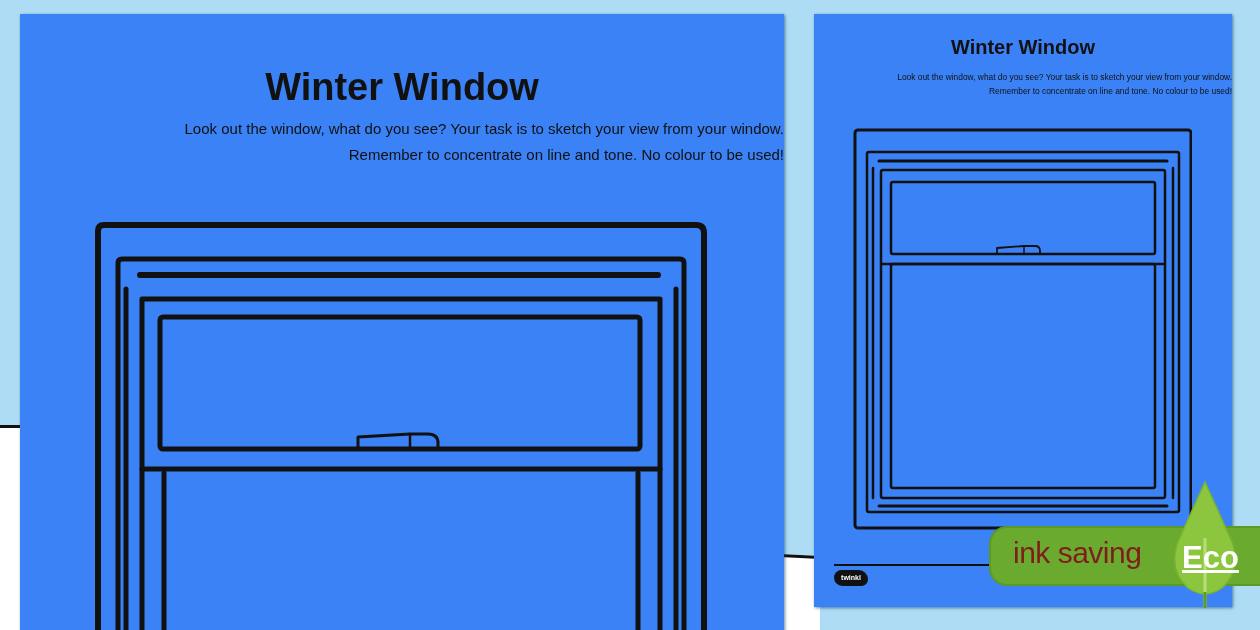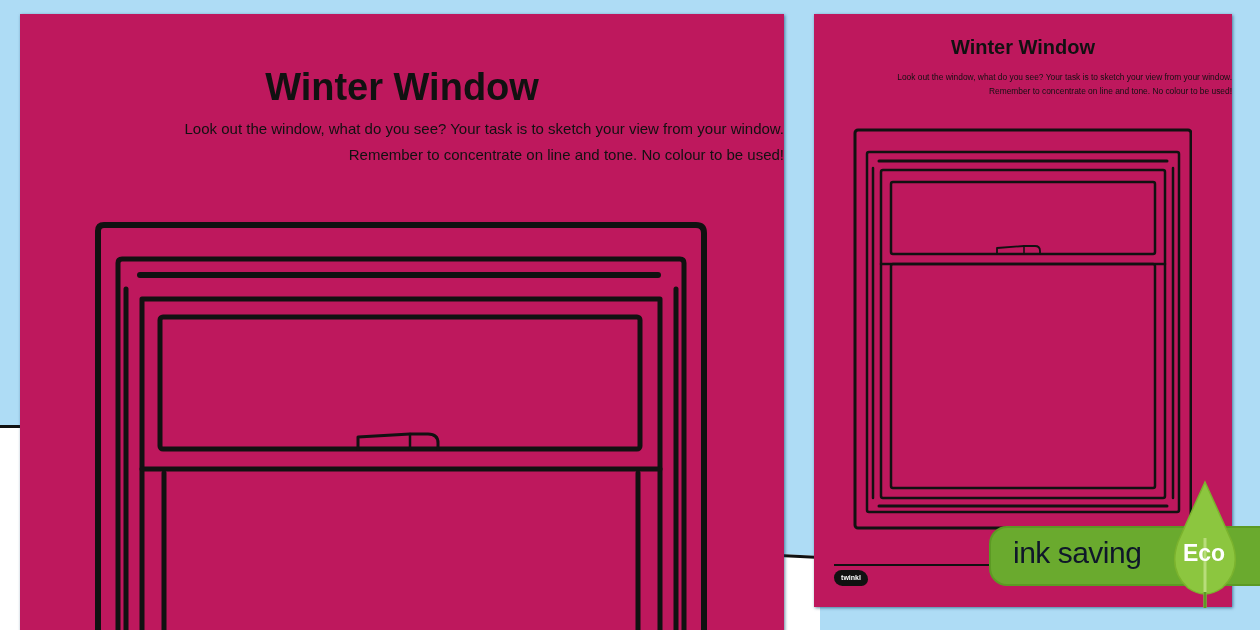--- a/index.html
+++ b/index.html
@@ -10,21 +10,21 @@
   }
   .snow-left {
     position: absolute; left: 0; top: 425px; width: 30px; height: 205px;
     background: #ffffff; border-top: 3px solid #111;
   }
   .snow-mid {
     position: absolute; left: 780px; top: 555px; width: 40px; height: 75px;
     background: #ffffff; border-top: 3px solid #111; transform: skewY(3deg);
   }
   .page {
-    position: absolute; background: #be185d;
+    position: absolute; background: #3b82f6;
     box-shadow: 1px 1px 3px rgba(0,60,100,0.6);
   }
   .page-large { left: 20px; top: 14px; width: 764px; height: 640px; }
   .page-small { left: 814px; top: 14px; width: 418px; height: 593px; }
   .title {
     position: absolute; left: 0; right: 0; text-align: center;
     font-weight: bold; color: #111;
   }
   .page-large .title { top: 52px; font-size: 38px; }
   .page-small .title { top: 22px; font-size: 20px; }
@@ -44,26 +44,26 @@
     background: #111; border-radius: 8px 10px 7px 9px;
     color: #fff; font-size: 7px; font-weight: bold; text-align: center; line-height: 16px;
   }
   .eco-banner {
     position: absolute; left: 989px; top: 526px; width: 280px; height: 60px;
     background: #6aaa2e; border-radius: 18px 0 0 18px;
     border: 2px solid #5c9a24; box-sizing: border-box;
   }
   .eco-text {
     position: absolute; left: 22px; top: 8px;
-    color: #0f172a; font-size: 30px; letter-spacing: -0.5px;
+    color: #7f1d1d; font-size: 30px; letter-spacing: -0.5px;
   }
   .eco-leaf { position: absolute; left: 1170px; top: 480px; }
   .eco-label {
     position: absolute; left: 1182px; top: 540px; width: 44px; text-align: center;
-    color: #ffffff; font-size: 23px; font-weight: bold;
+    color: #ffffff; font-size: 31px; font-weight: bold; text-decoration: underline;
   }
 </style>
 </head>
 <body>
 
 <div class="snow-left"></div>
 <div class="snow-mid"></div>
 
 <div class="page page-large">
   <div class="title">Winter Window</div>

